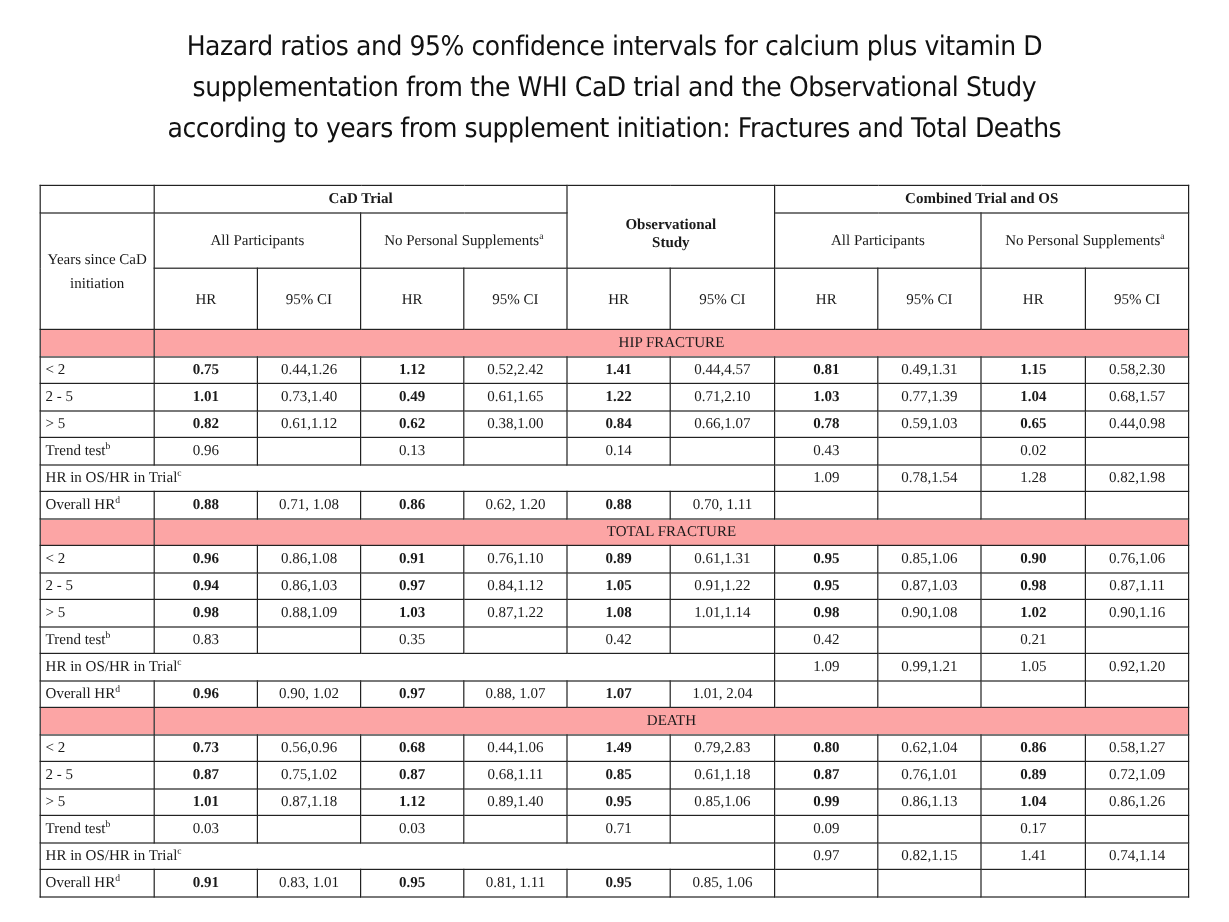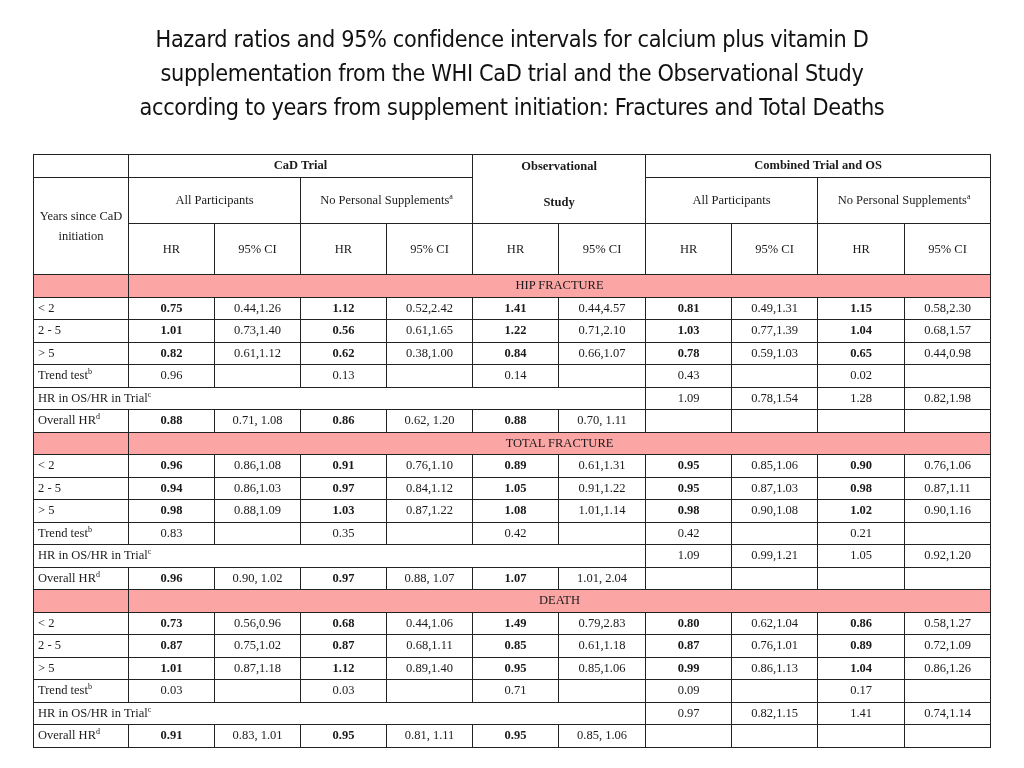--- a/index.html
+++ b/index.html
@@ -53,21 +53,21 @@
     }
     table.data td.left { text-align: left; }
     table.data td.b { font-weight: bold; }
     table.data td.grp { font-weight: bold; height: 21px; }
     table.data tr.h2 td { height: 43px; }
     table.data tr.h3 td { height: 50px; }
     table.data td.years { white-space: normal; line-height: 20px; }
     table.data td.obs-top { vertical-align: top; padding-top: 4px; height: 0; }
     table.data tr.section td { background: #fca5a5; }
     sup { font-size: 8px; vertical-align: super; line-height: 0; }
-    .obs-wrap { display: flex; flex-direction: column; justify-content: space-between; height: 64px; }
+    .obs-wrap { display: flex; flex-direction: column; justify-content: flex-end; height: 64px; }
   </style>
 </head>
 <body>
 
 <div class="slide">
   <div class="title">
     <span>Hazard ratios and 95% confidence intervals for calcium plus vitamin D</span>
     <span>supplementation from the WHI CaD trial and the Observational Study</span>
     <span>according to years from supplement initiation: Fractures and Total Deaths</span>
   </div>
@@ -134,21 +134,21 @@
           <td class="">0.44,4.57</td>
           <td class="b">0.81</td>
           <td class="">0.49,1.31</td>
           <td class="b">1.15</td>
           <td class="">0.58,2.30</td>
         </tr>
         <tr>
           <td class="left"><span>2 - 5</span></td>
           <td class="b">1.01</td>
           <td class="">0.73,1.40</td>
-          <td class="b">0.56</td>
+          <td class="b">0.49</td>
           <td class="">0.61,1.65</td>
           <td class="b">1.22</td>
           <td class="">0.71,2.10</td>
           <td class="b">1.03</td>
           <td class="">0.77,1.39</td>
           <td class="b">1.04</td>
           <td class="">0.68,1.57</td>
         </tr>
         <tr>
           <td class="left"><span>&gt; 5</span></td>

